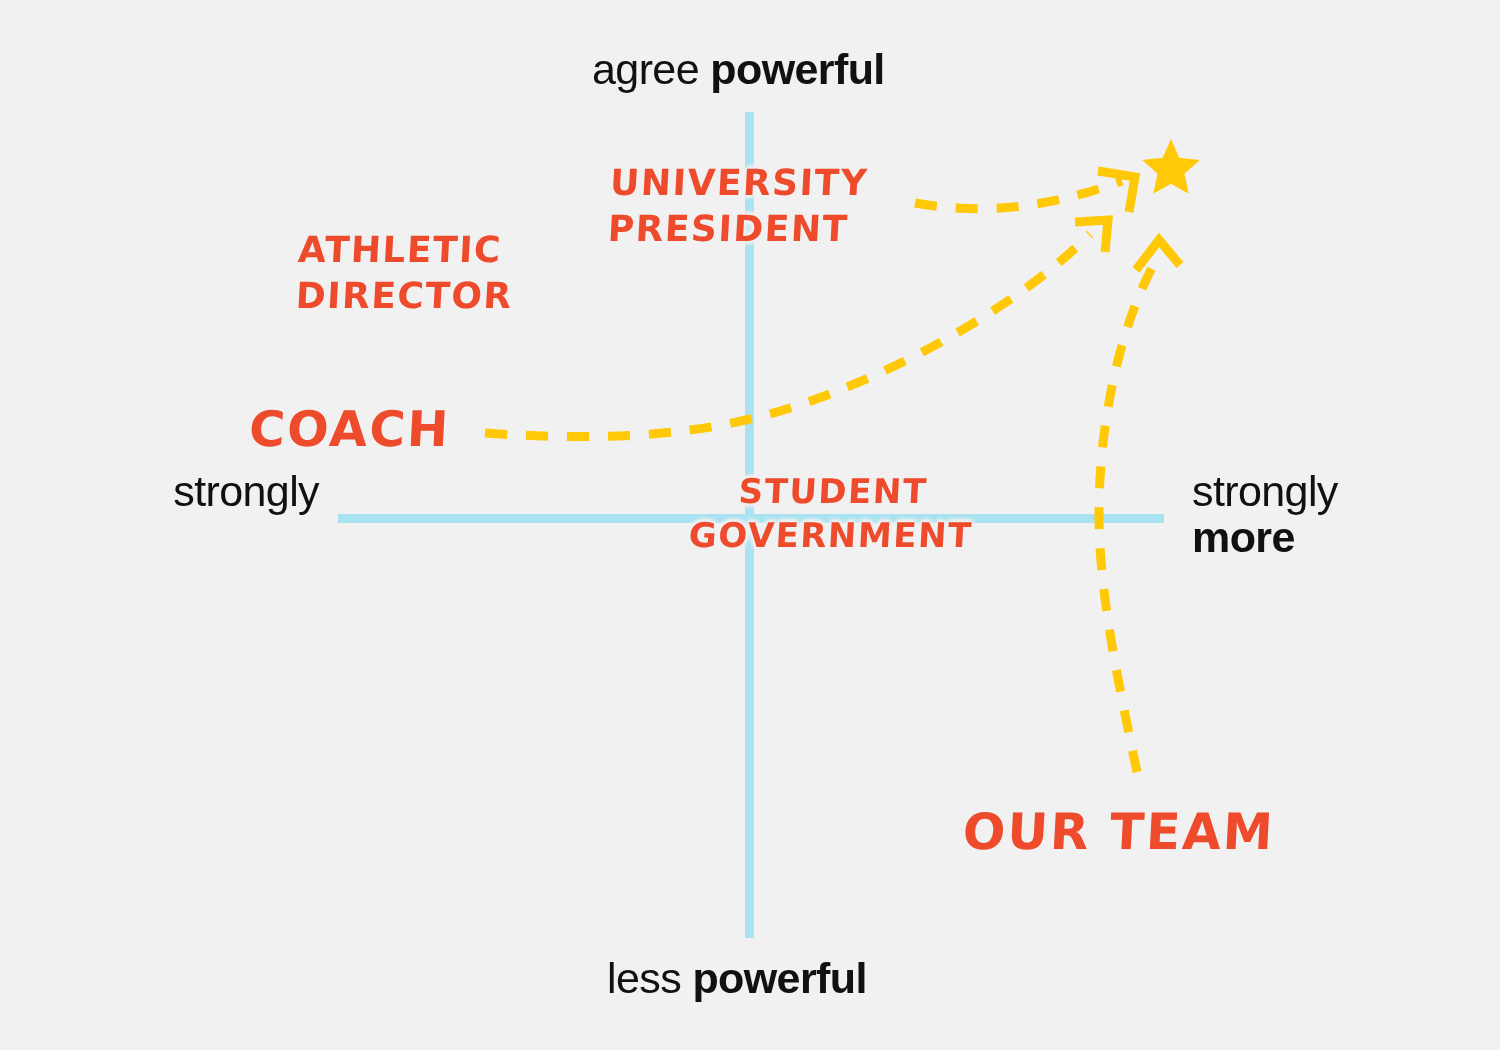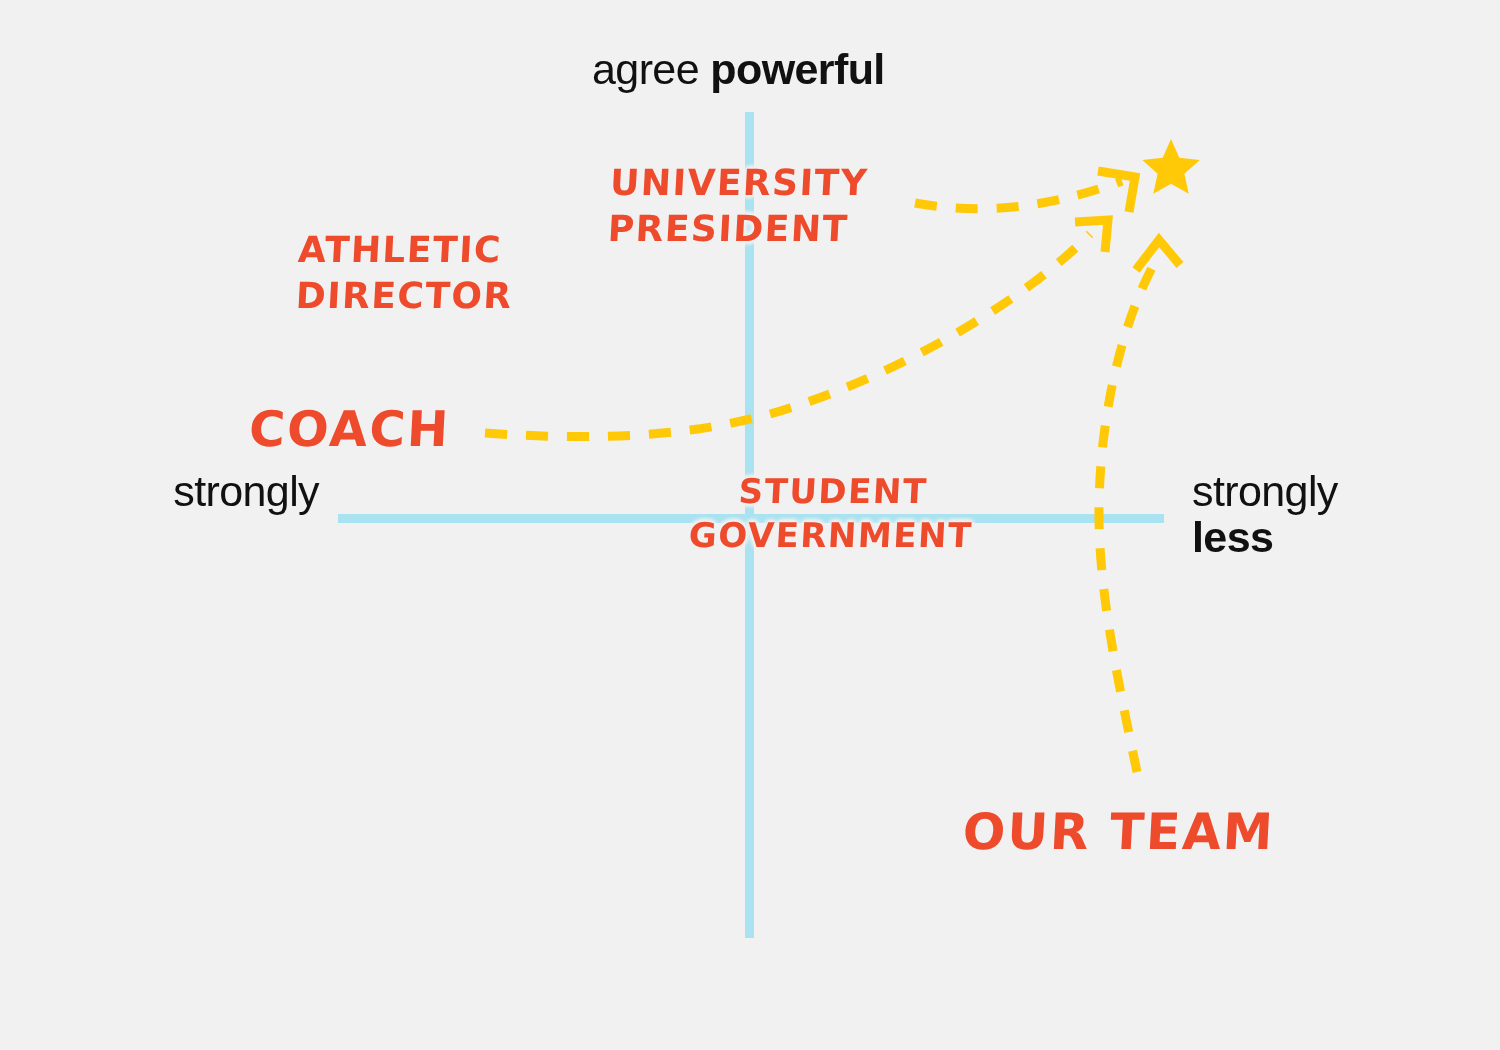--- a/index.html
+++ b/index.html
@@ -148,24 +148,25 @@
 </head>
 <body>
 
 <div id="canvas">
 
   <div class="axis" id="axis-vertical"></div>
   <div class="axis" id="axis-horizontal"></div>
 
   <div class="axis-label" id="label-more-powerful"><span class="light">agree </span><span class="bold">powerful</span></div>
 
+  <div class="axis-label" id="label-less-powerful"><span class="light">less </span><span class="bold">powerful</span></div>
 
   <div class="axis-label" id="label-strongly-disagree"><span class="light">strongly</span><br></div>
 
-  <div class="axis-label" id="label-strongly-agree"><span class="light">strongly</span><br><span class="bold">less</span></div>
+  <div class="axis-label" id="label-strongly-agree"><span class="light">strongly</span><br><span class="bold">more</span></div>
 
   <svg id="annotation-layer" viewBox="0 0 1500 1050" width="1500" height="1050">
 
     <path class="arrow-path" d="M 915,203 C 985,216 1055,206 1122,181" stroke-dasharray="22 19"></path>
     <path class="arrow-head" d="M 1098,171 L 1135,177 L 1129,212"></path>
 
     <path class="arrow-path" d="M 485,433 C 600,441 700,437 790,408 C 905,371 1025,300 1090,234" stroke-dasharray="22 19"></path>
     <path class="arrow-head" d="M 1075,222 L 1108,220 L 1105,252"></path>
 
     <path class="arrow-path" d="M 1137,772 C 1120,690 1100,600 1099,520 C 1098,430 1118,330 1155,262" stroke-dasharray="22 19"></path>

